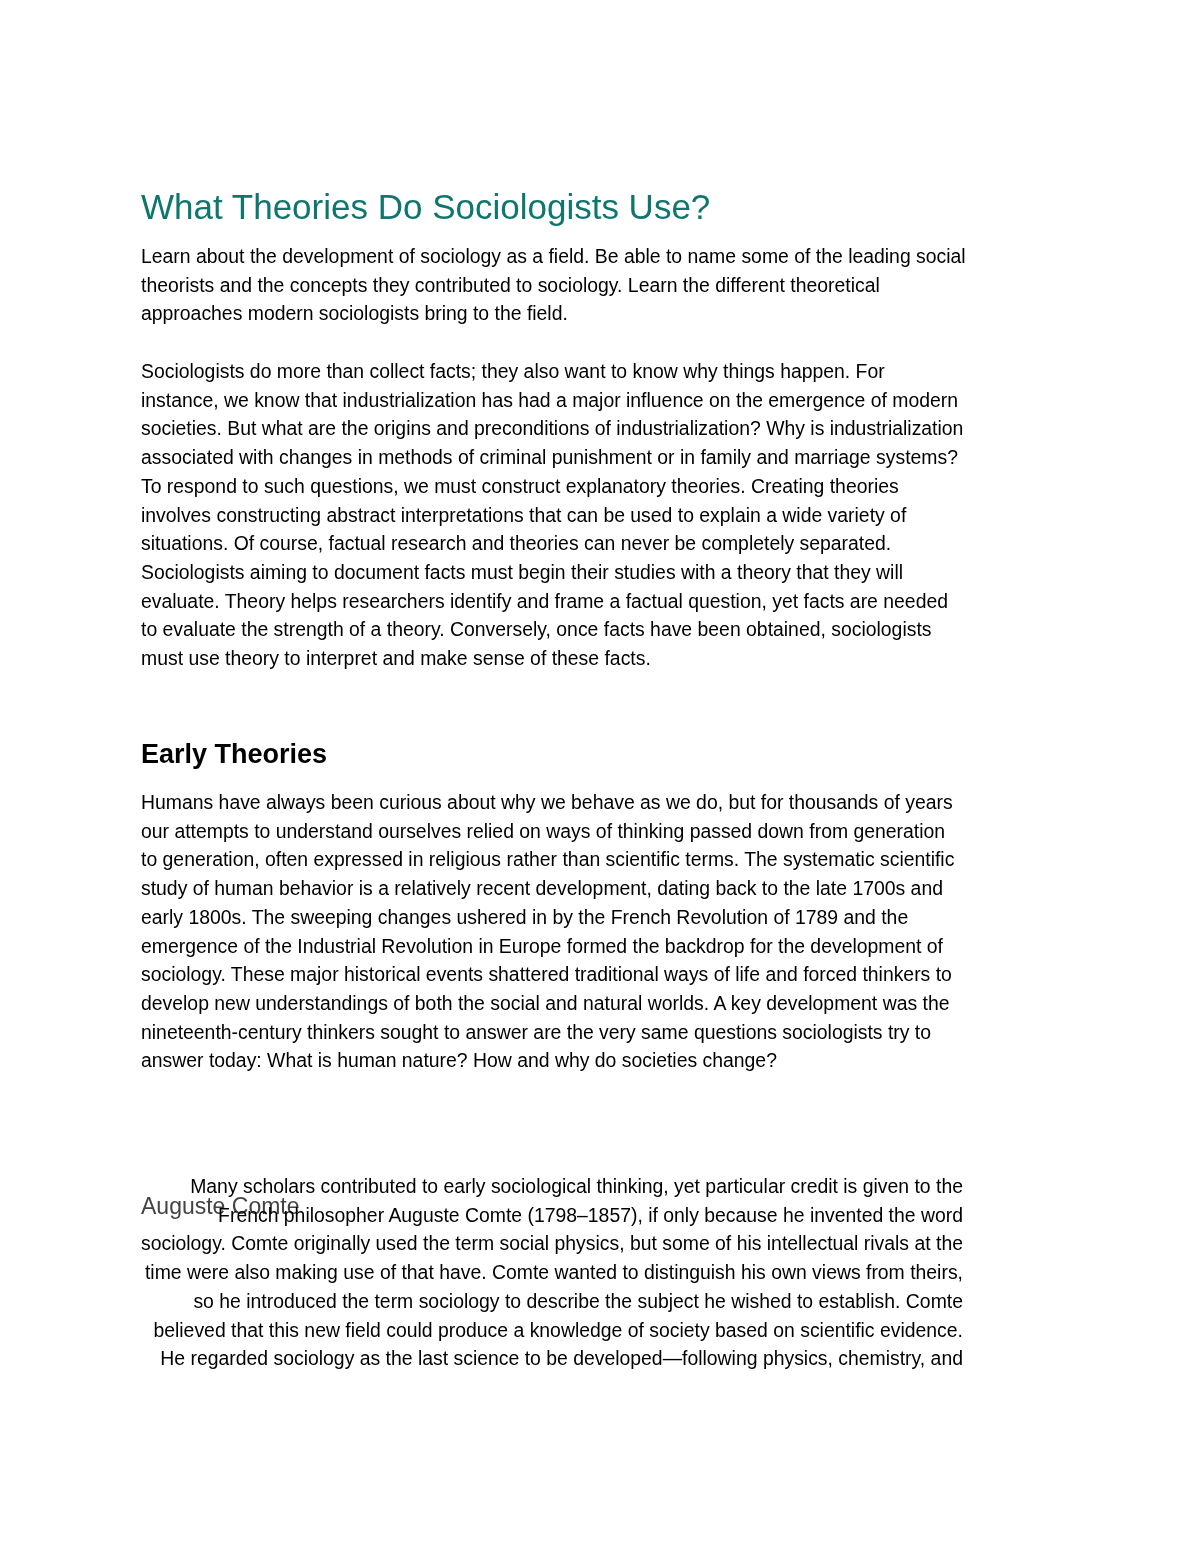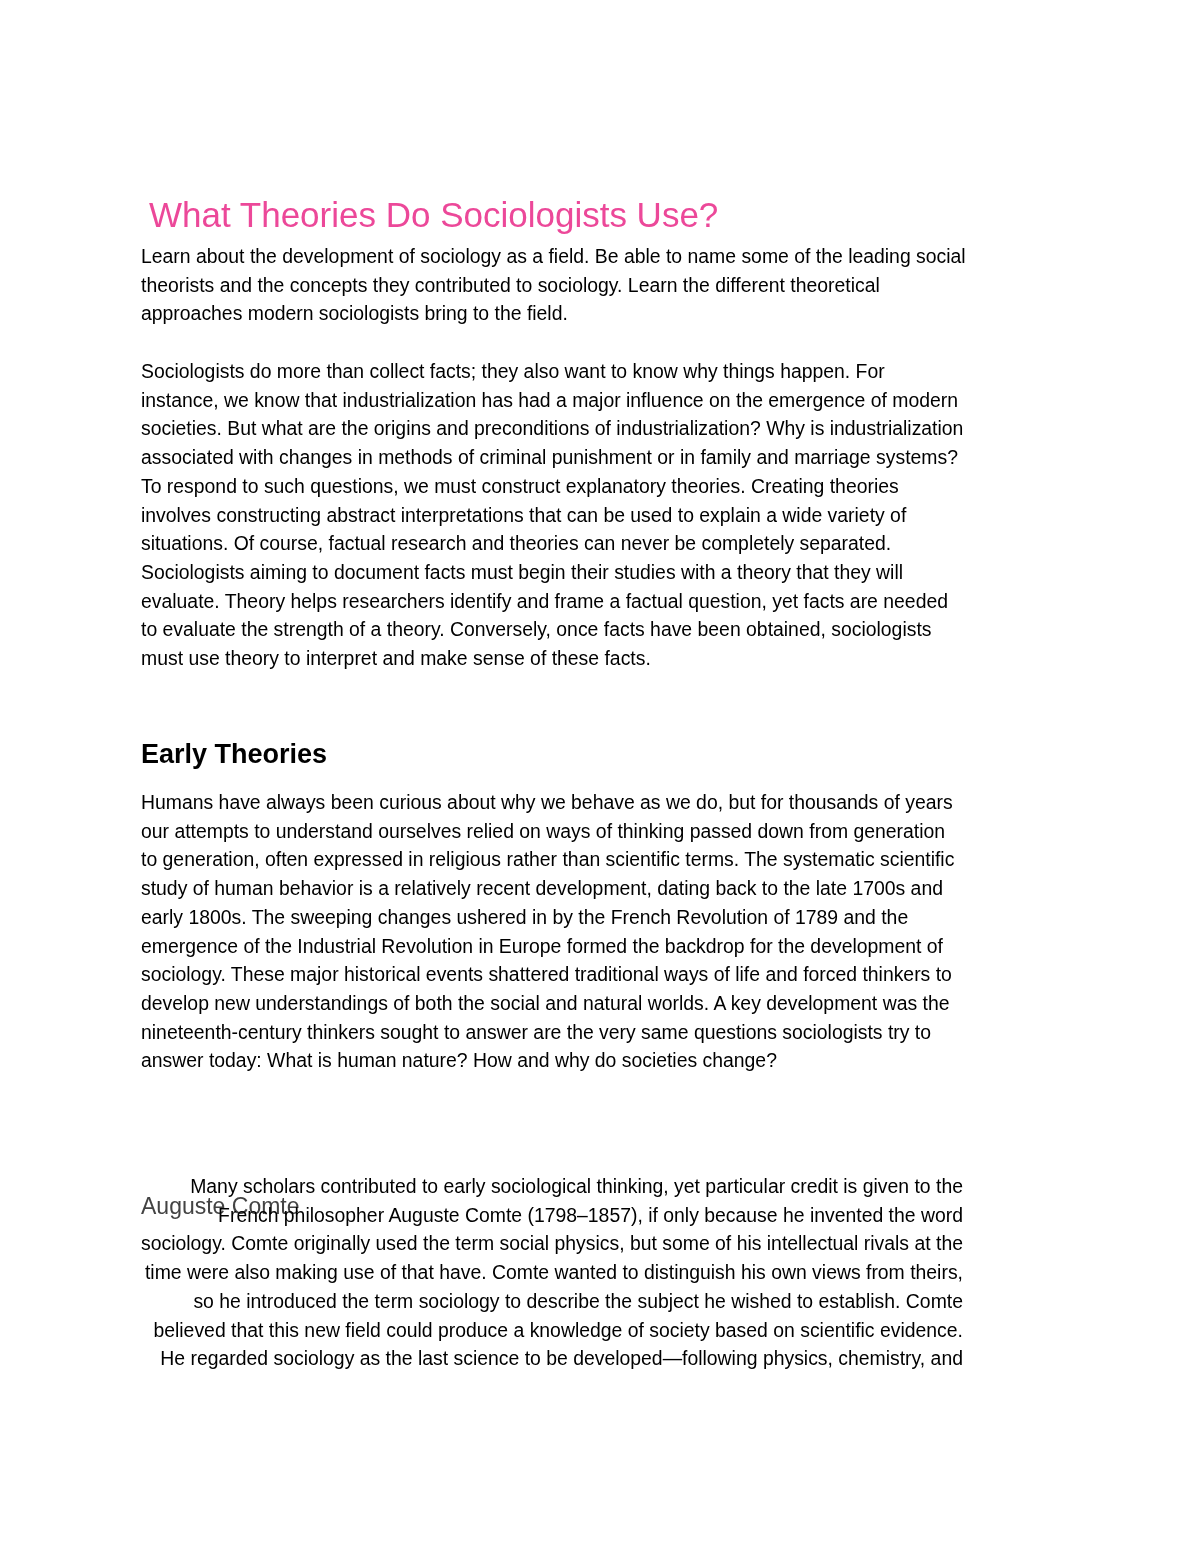--- a/index.html
+++ b/index.html
@@ -18,26 +18,26 @@
   .page {
     position: absolute;
     left: 141px;
     top: 0;
     width: 940px;
   }
   .title {
     position: absolute;
     top: 185px;
     left: 0;
-    margin: 8px;
+    margin: 0;
     font-size: 35px;
     font-weight: normal;
     white-space: nowrap;
     line-height: 44px;
-    color: #ec4899;
+    color: #0f766e;
   }
   .h2 {
     position: absolute;
     left: 0;
     margin: 0;
     font-size: 27px;
     font-weight: bold;
     white-space: nowrap;
     line-height: 34px;
     color: #000000;

